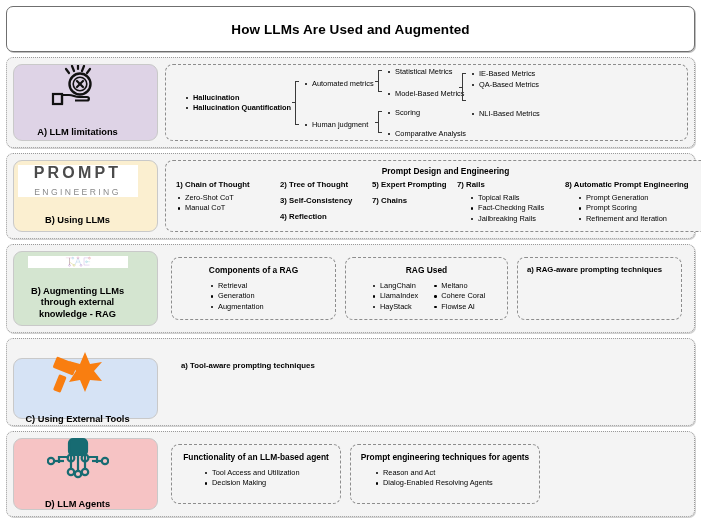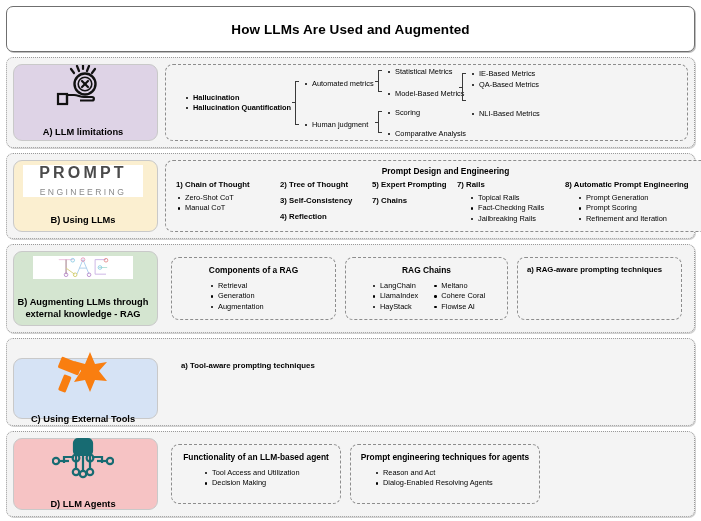--- a/index.html
+++ b/index.html
@@ -12,21 +12,21 @@
 
   
   .row{position:relative;display:flex;align-items:stretch;border:1px dotted #9a9a9a;border-radius:7px;background:#f4f4f4;padding:6px;gap:7px;box-shadow:1px 1px 0 rgba(0,0,0,.18);box-sizing:border-box;}
   .row.r-a{height:91px;}
   .row.r-b{height:86px;}
   .row.r-c{height:89px;}
   .row.r-d{height:88px;}
   .row.r-e{height:86px;}
 
   
-  .cat{flex:0 0 145px;border-radius:9px;border:1px solid #c9c9c9;display:flex;flex-direction:column;align-items:center;justify-content:center;gap:18px;box-sizing:border-box;padding:4px 8px 5px 3px;}
+  .cat{flex:0 0 145px;border-radius:9px;border:1px solid #c9c9c9;display:flex;flex-direction:column;align-items:center;justify-content:center;gap:18px;box-sizing:border-box;padding:4px 19px 5px 3px;}
   .cat .cat-label{font-size:9.3px;font-weight:bold;text-align:center;line-height:11.5px;}
   .cat .icon-wrap{display:flex;align-items:center;justify-content:center;}
 
   
   .panel{flex:1 1 auto;border:1px dashed #8d8d8d;border-radius:8px;background:#f4f4f4;position:relative;box-sizing:border-box;}
   .sub{border:1px dashed #8d8d8d;border-radius:8px;background:#f4f4f4;box-sizing:border-box;padding:7px 9px;}
 
   
   .hd{font-size:8.4px;font-weight:bold;text-align:center;margin:0 0 6px 0;}
   ul.b{list-style:none;margin:0;padding:0;}
@@ -211,21 +211,21 @@
     <div class="panel" style="display:flex;gap:9px;padding:6px;background:transparent;border:none;">
       <div class="sub" style="flex:0 0 165px;">
         <div class="hd">Components of a RAG</div>
         <ul class="b" style="padding-left:28px;">
           <li>Retrieval</li>
           <li>Generation</li>
           <li>Augmentation</li>
         </ul>
       </div>
       <div class="sub" style="flex:0 0 163px;">
-        <div class="hd">RAG Chains</div>
+        <div class="hd">RAG Used</div>
         <div style="display:flex;gap:14px;padding-left:16px;">
           <ul class="b">
             <li>LangChain</li>
             <li>LlamaIndex</li>
             <li>HayStack</li>
           </ul>
           <ul class="b">
             <li>Meltano</li>
             <li>Cohere Coral</li>
             <li>Flowise AI</li>

